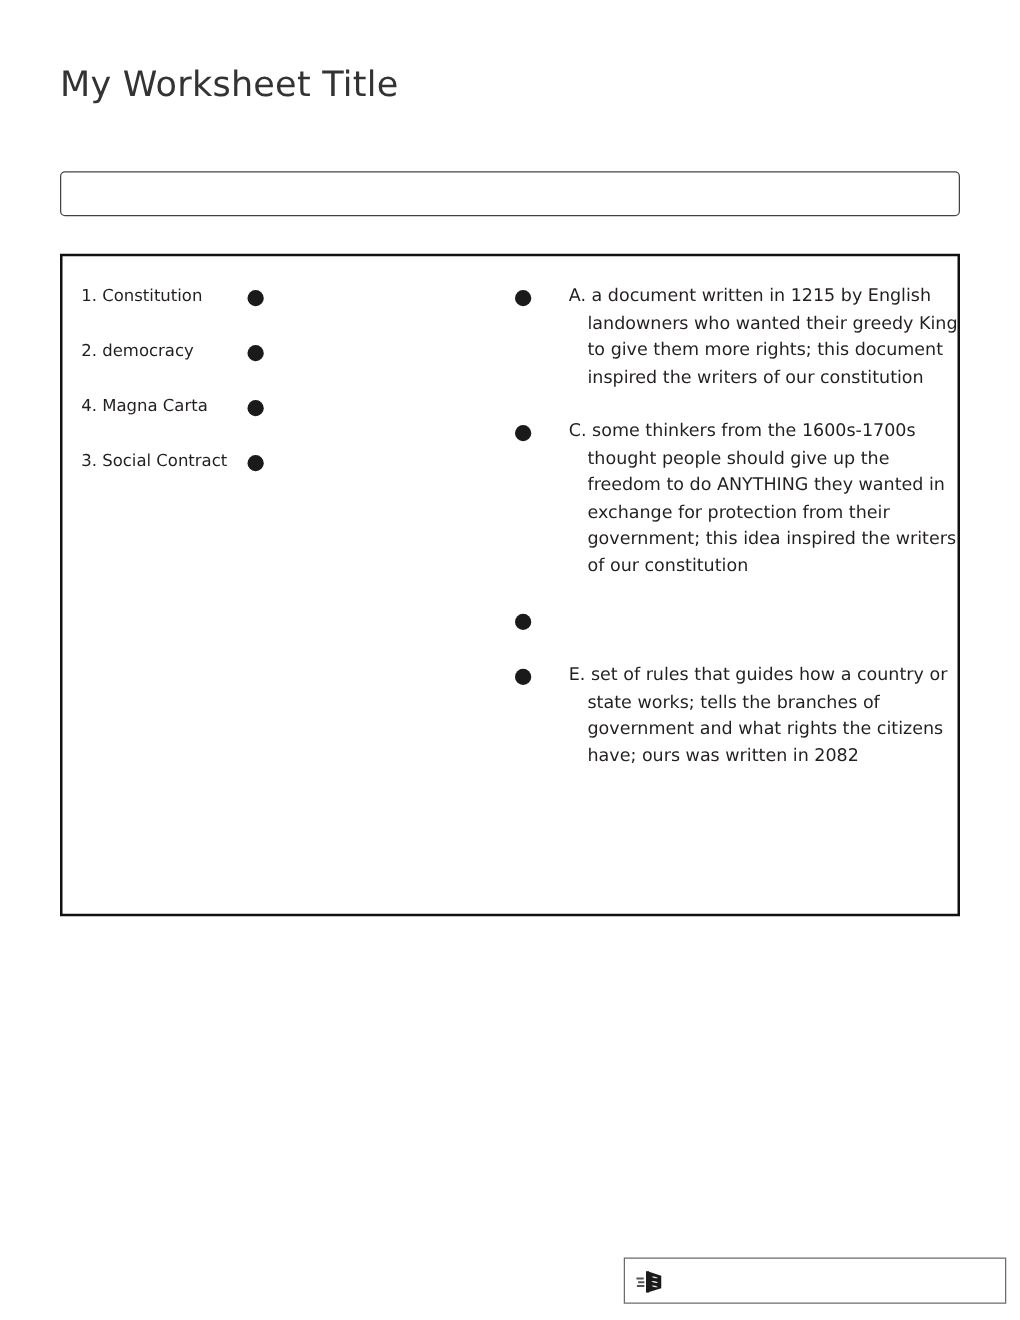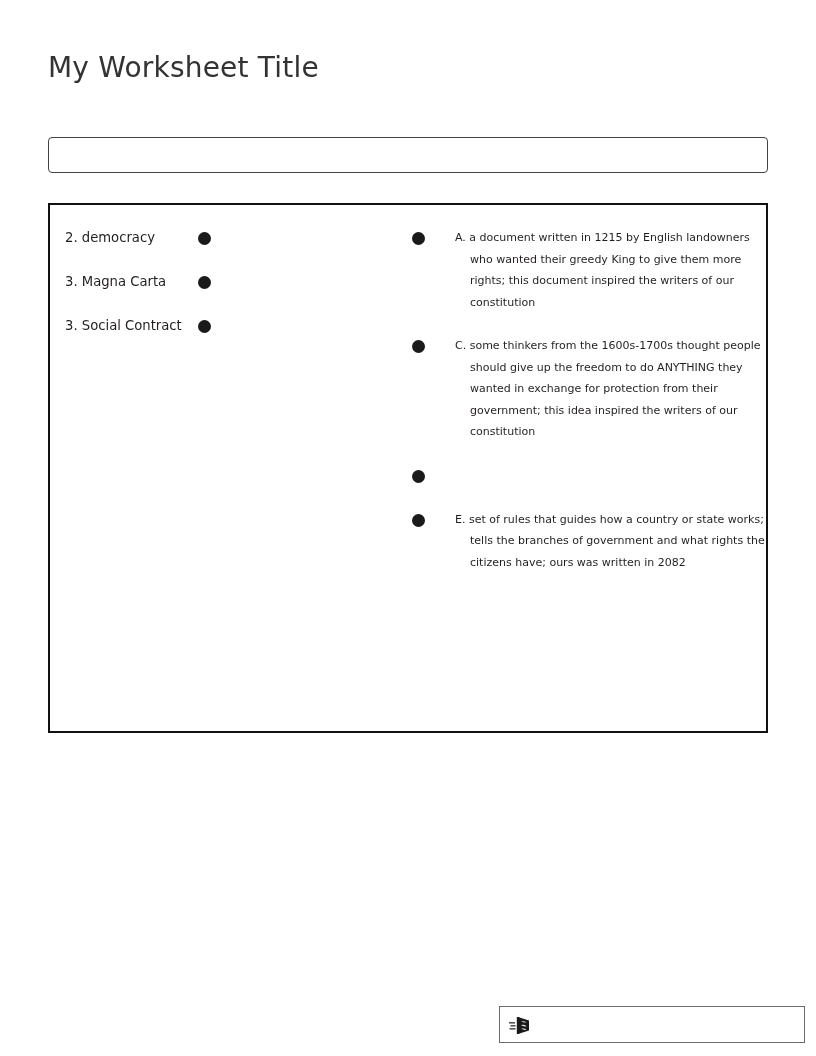--- a/index.html
+++ b/index.html
@@ -124,21 +124,21 @@
     top: 5px;
     width: 13px;
     height: 13px;
     border-radius: 50%;
     background: #1a1a1a;
   }
   .def-text {
     display: block;
     padding-left: 15px;
     text-indent: -15px;
-    font-size: 11px;
+    font-size: 14px;
     line-height: 21.5px;
     color: #231f20;
     width: 300px;
   }
 
   
   .footer-badge {
     position: absolute;
     left: 499px;
     top: 1006px;
@@ -172,28 +172,32 @@
 
   <div class="worksheet-title">My Worksheet Title</div>
 
   <input class="name-field" type="text" placeholder="" style="">
 
   <div class="match-box">
     <div class="columns">
 
       <div class="terms-col">
 
+        <div class="term-row">
+          <span class="term-text">1. Constitution</span>
+          <span class="term-dot"></span>
+        </div>
 
         <div class="term-row">
           <span class="term-text">2. democracy</span>
           <span class="term-dot"></span>
         </div>
 
         <div class="term-row">
-          <span class="term-text">3. Magna Carta</span>
+          <span class="term-text">4. Magna Carta</span>
           <span class="term-dot"></span>
         </div>
 
         <div class="term-row">
           <span class="term-text">3. Social Contract</span>
           <span class="term-dot"></span>
         </div>
 
 
       </div>

